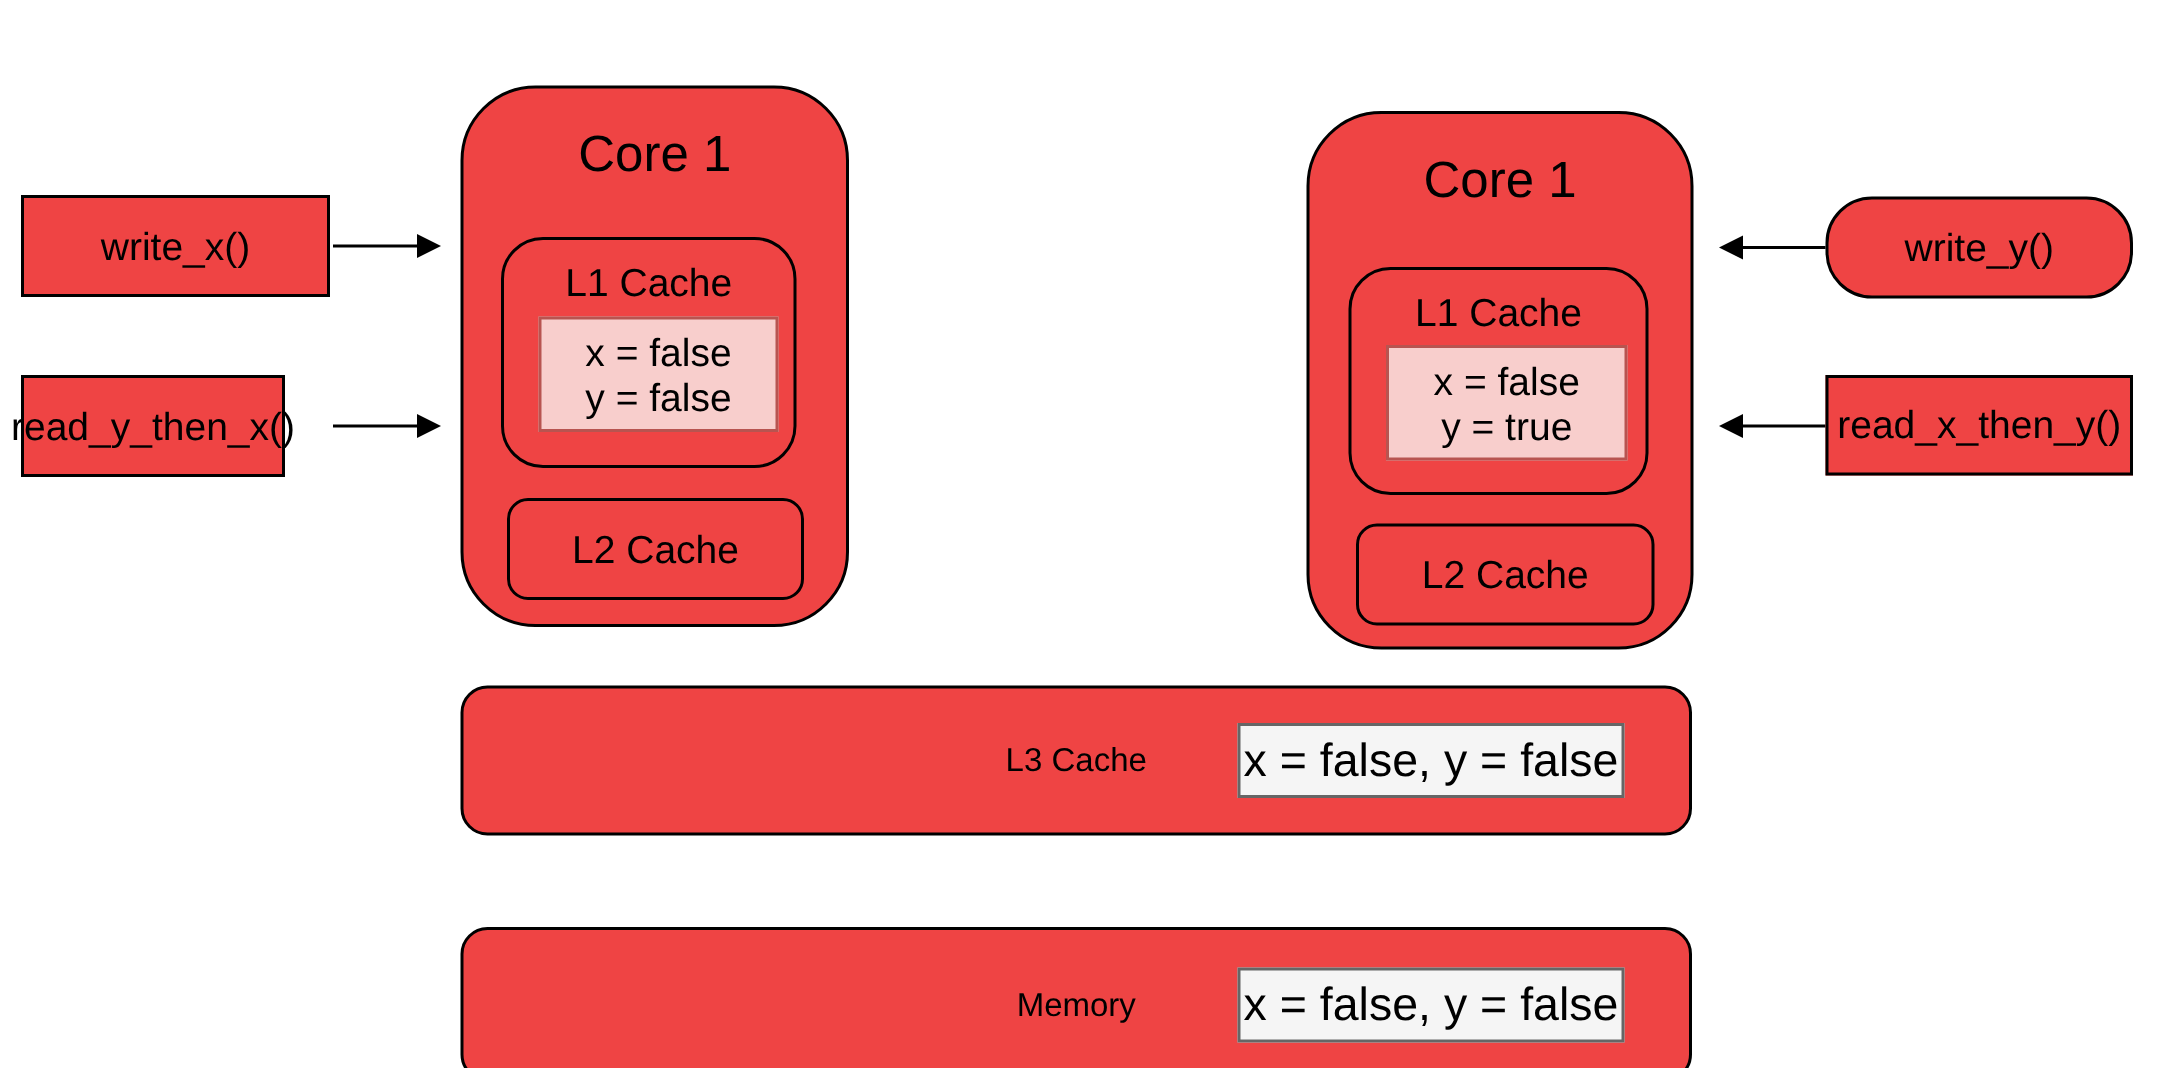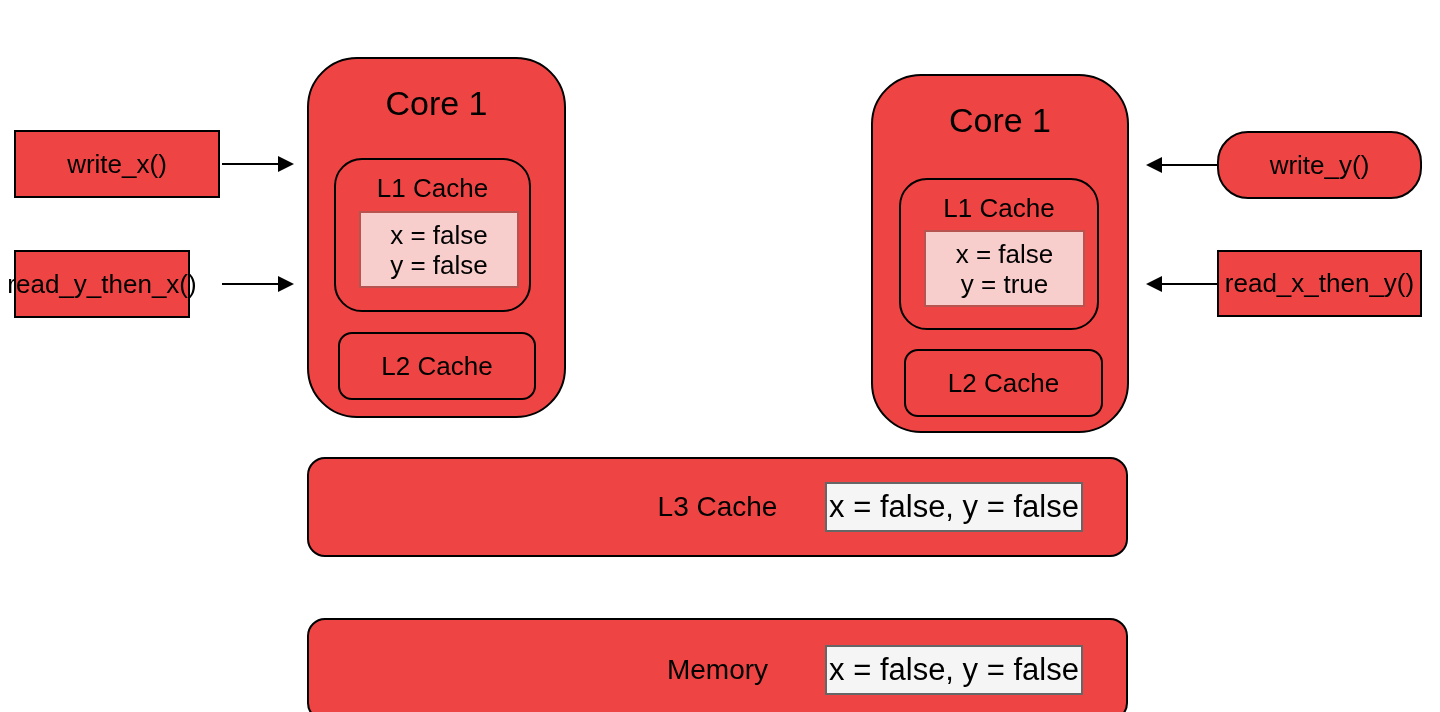--- a/index.html
+++ b/index.html
@@ -63,21 +63,21 @@
   }
 
   .row-box { border-radius: 18px; }
 
   .row-label {
     position: absolute;
     left: 0; right: 0; top: 0; bottom: 0;
     display: flex;
     align-items: center;
     justify-content: center;
-    font-size: 28px;
+    font-size: 22px;
   }
 
   .value-box {
     position: absolute;
     left: 516px;
     top: 50%;
     transform: translateY(-50%);
     width: 258px;
     height: 50px;
     background: var(--value-fill, #f5f5f5);

